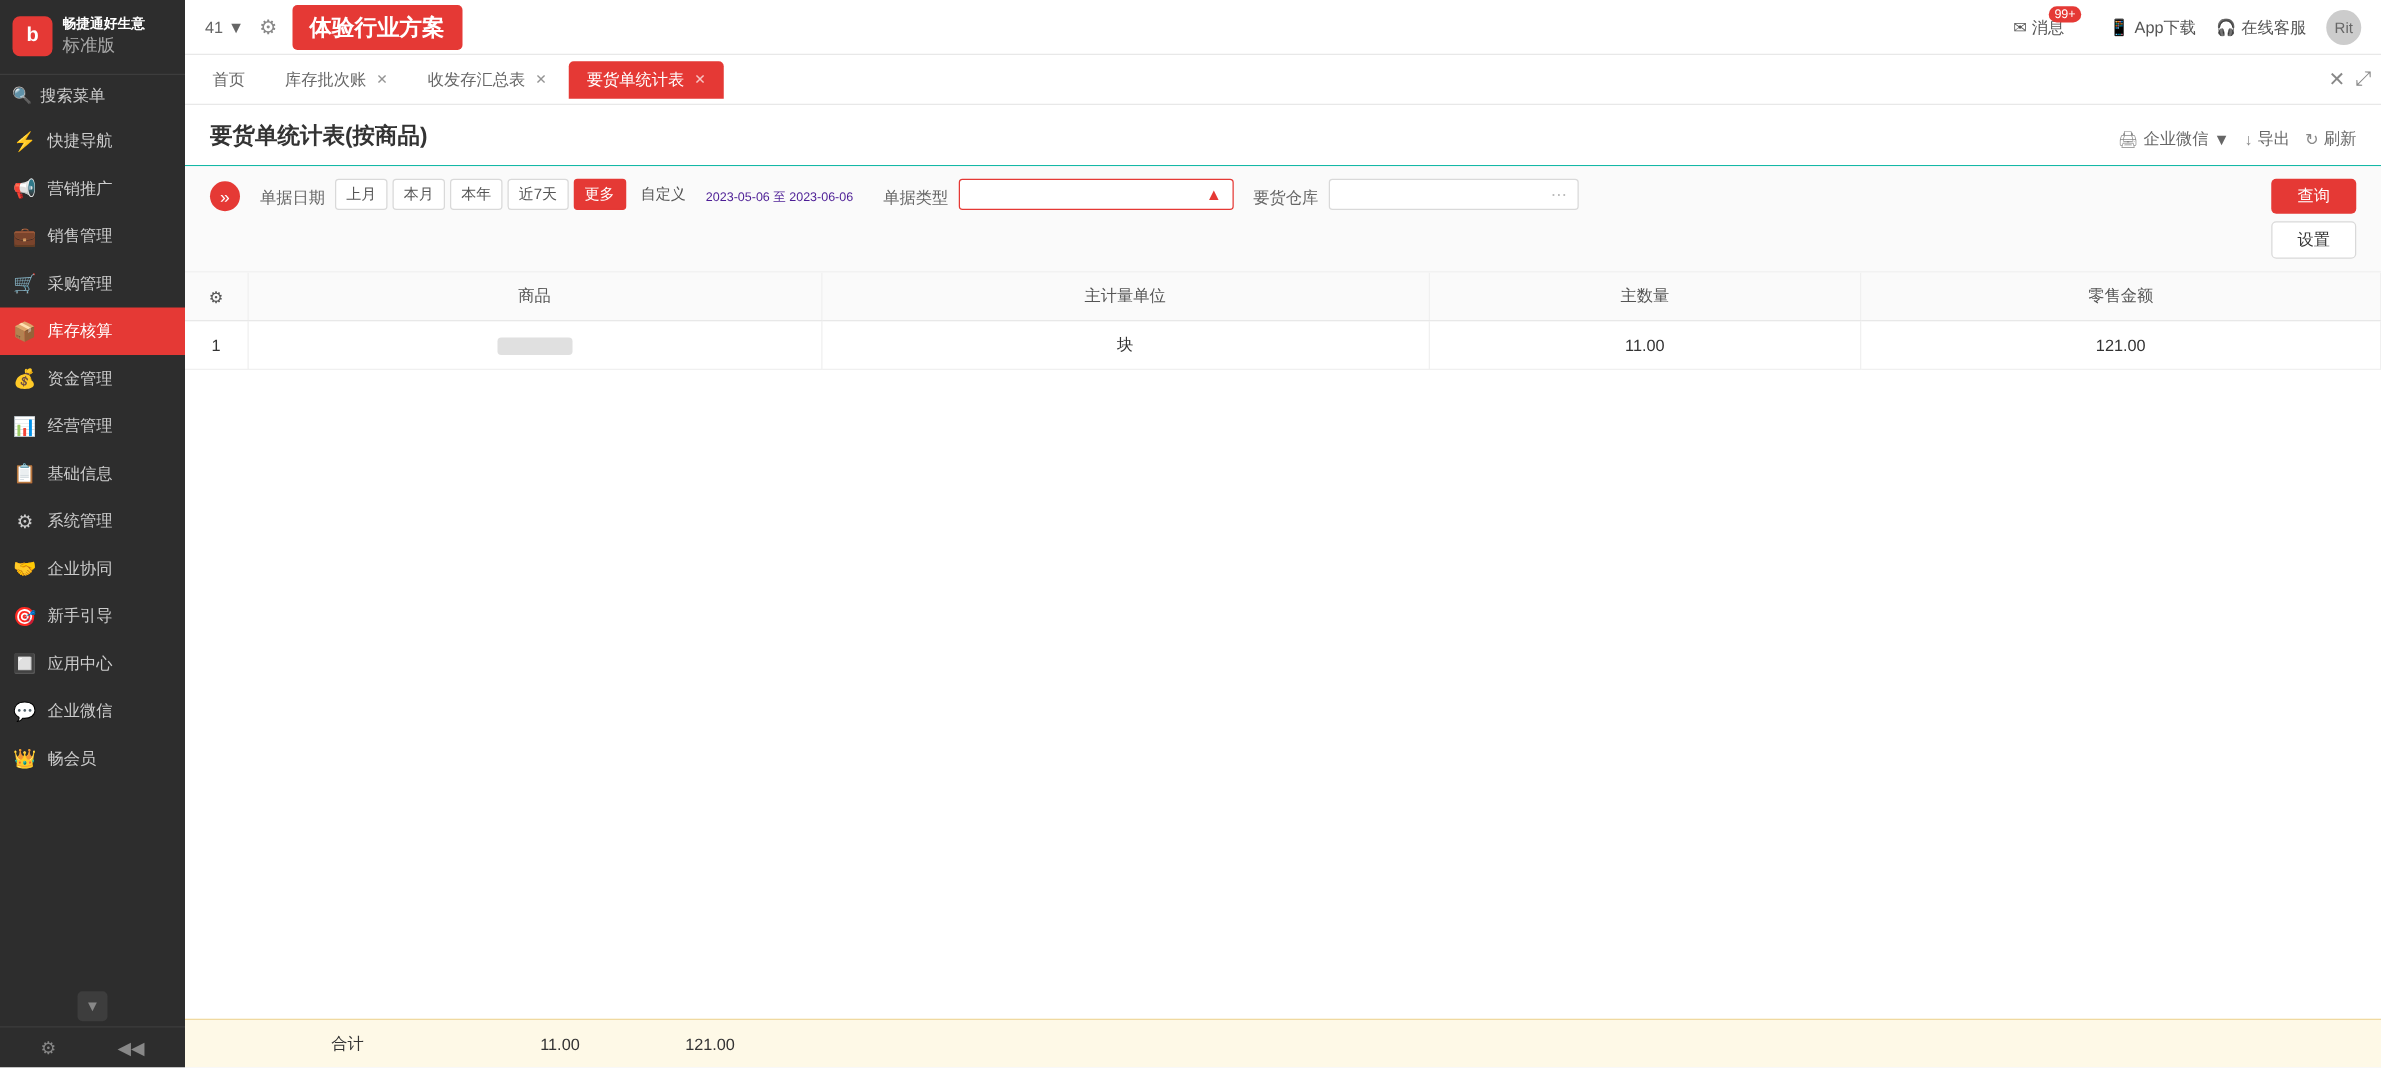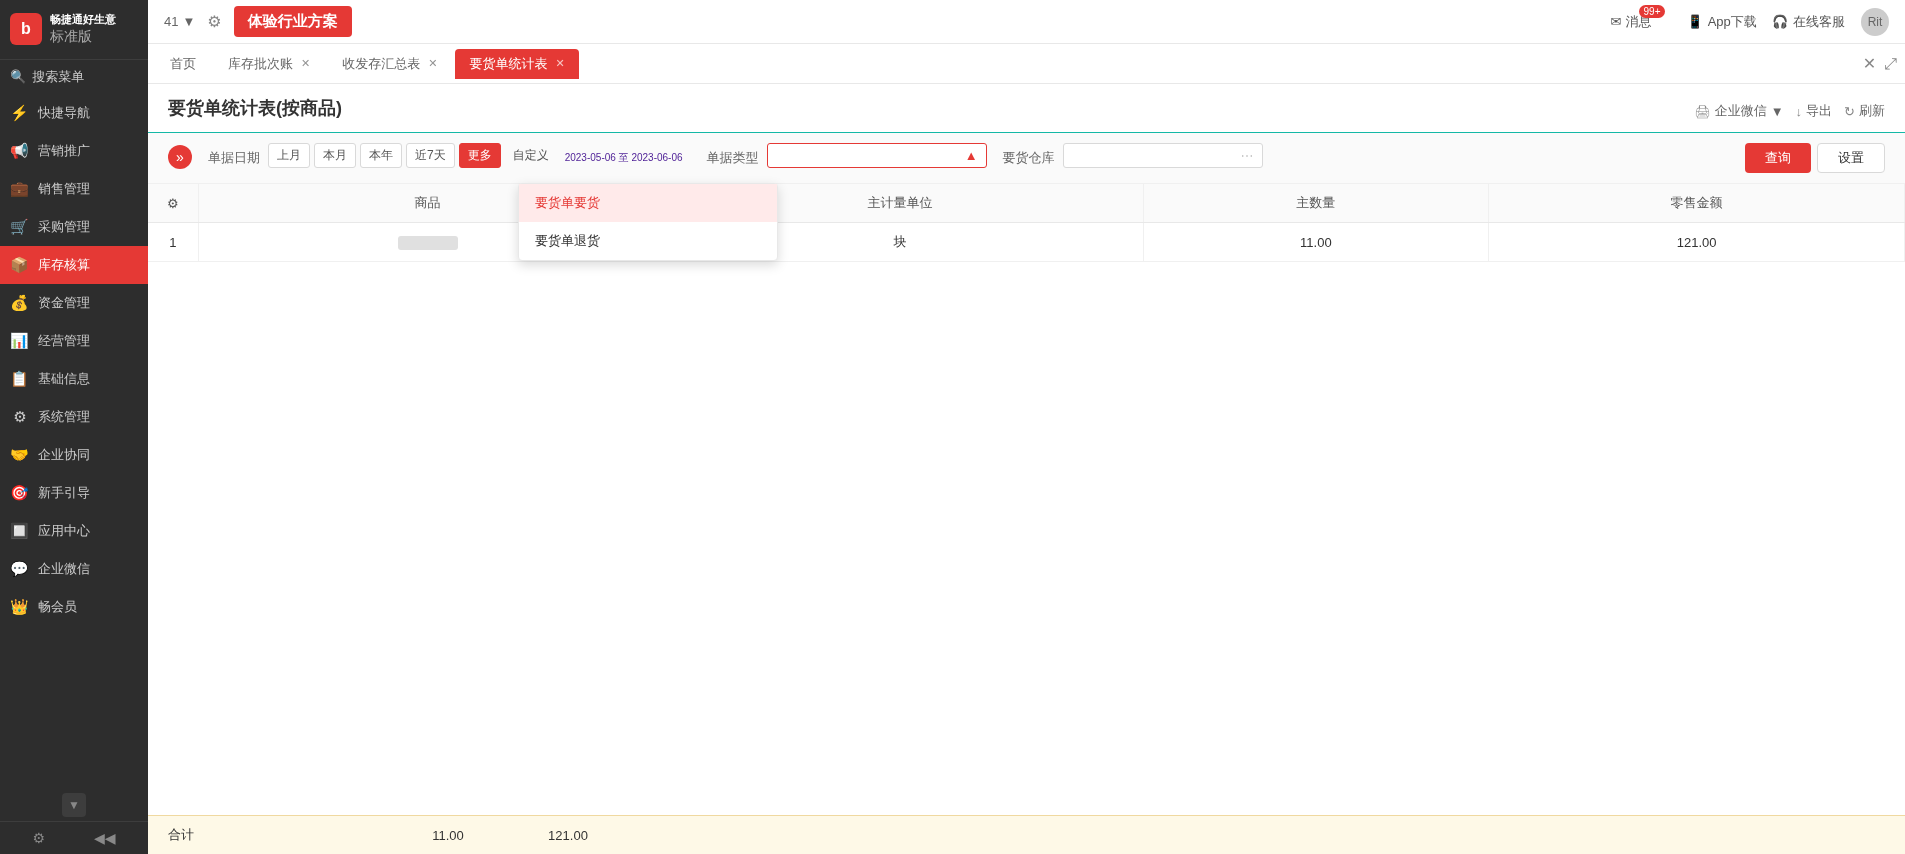--- a/index.html
+++ b/index.html
@@ -114,21 +114,21 @@
       font-size: 13px;
     }
     .topbar-settings { color: #888; cursor: pointer; font-size: 16px; }
     .topbar-trial-btn {
       background: #e53935;
       color: white;
       border: none;
       padding: 6px 14px;
       border-radius: 4px;
       cursor: pointer;
-      font-size: 15px;
+      font-size: 18px;
       font-weight: bold;
     }
     .topbar-right {
       display: flex;
       align-items: center;
       gap: 16px;
       color: #555;
       font-size: 13px;
     }
     .topbar-right-item {
@@ -420,20 +420,21 @@
       border-top: 1px solid #f0d9a0;
       display: flex;
       align-items: center;
       padding: 10px 20px;
       font-size: 13px;
       color: #333;
       flex-shrink: 0;
     }
     .table-footer-label {
       width: 220px;
+      text-align: center;
     }
     .table-footer-values {
       display: flex;
       gap: 0;
     }
     .footer-value {
       width: 120px;
       text-align: center;
     }
 
@@ -459,21 +460,21 @@
 
     .filter-row-1, .filter-row-2 {
       display: flex;
       align-items: center;
       gap: 8px;
       margin-bottom: 4px;
     }
 
     .btn-actions {
       display: flex;
-      flex-direction: row;
+      flex-direction: column;
       gap: 6px;
       margin-left: auto;
       align-self: flex-start;
     }
   </style>
 </head>
 <body>
 
 <div class="sidebar">
   <div class="sidebar-logo">
@@ -662,24 +663,20 @@
             <span style="color:#bbb;">⋯</span>
           </div>
         </div>
       </div>
 
       <div class="btn-actions">
         <button class="filter-query-btn">查询</button>
         <button class="filter-set-btn">设置</button>
       </div>
 
-      <div class="dropdown-overlay">
-        <div class="dropdown-item selected">要货单要货</div>
-        <div class="dropdown-item">要货单退货</div>
-      </div>
     </div>
 
     <div class="table-container">
       <table class="data-table">
         <thead>
           <tr>
             <th class="col-settings">
               <span>⚙</span>
             </th>
             <th>商品</th>

